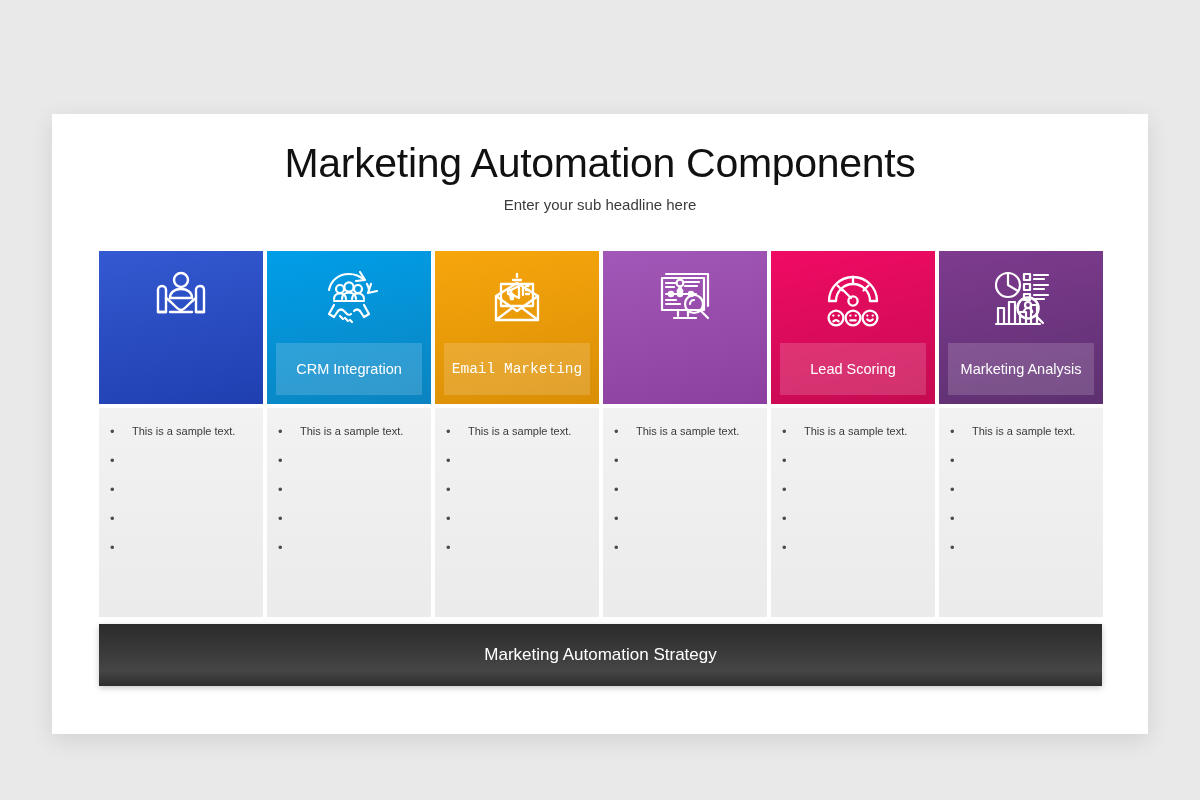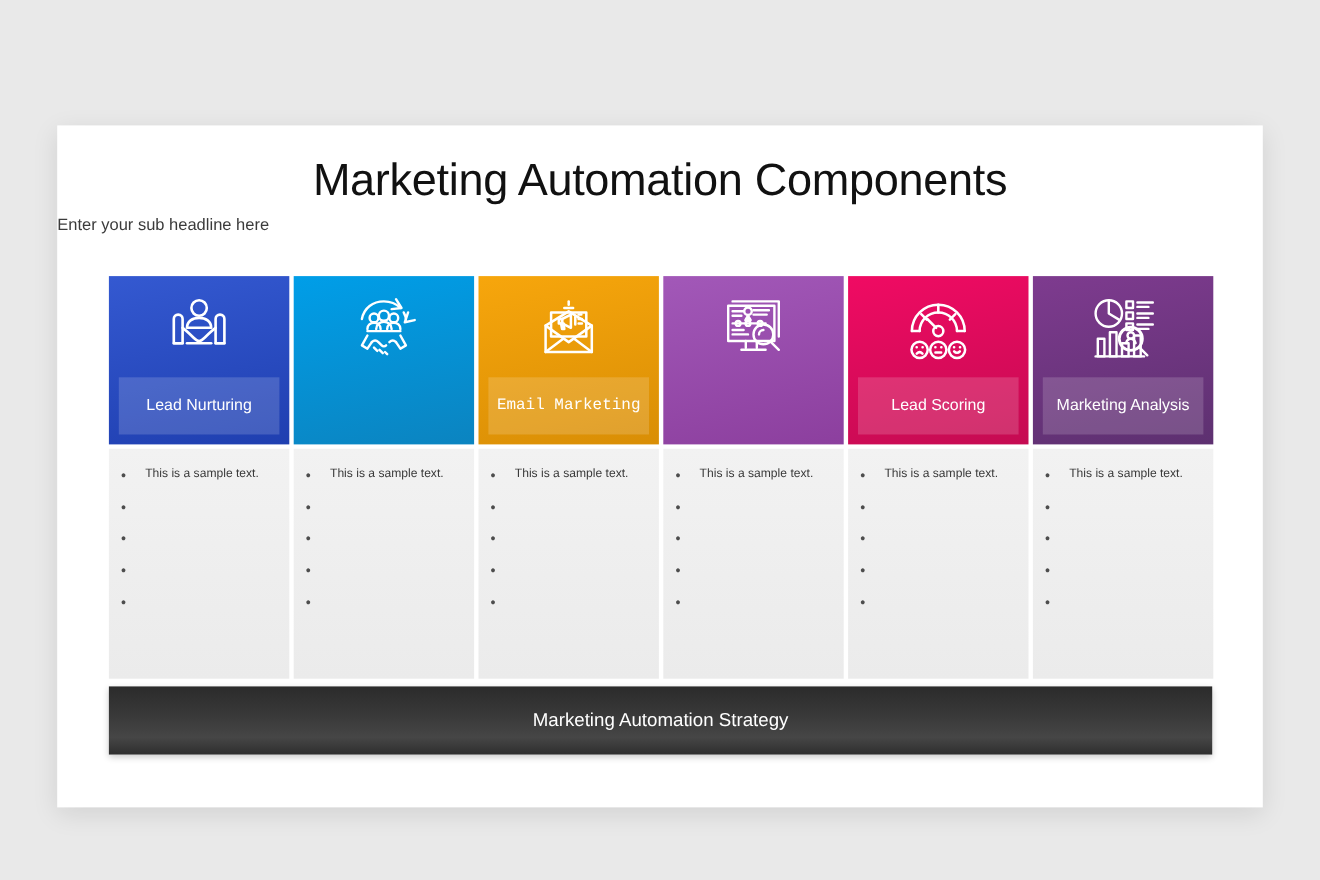--- a/index.html
+++ b/index.html
@@ -38,20 +38,21 @@
     font-weight: normal;
     color: #111111;
     letter-spacing: -0.3px;
     white-space: nowrap;
   }
   .subtitle {
     position: absolute;
     left: 0;
     top: 82px;
     width: 100%;
+    text-align: center;
     font-size: 15px;
     color: #3b3b3b;
   }
 
   
   .columns {
     position: absolute;
     left: 47px;
     top: 137px;
     width: 1003px;
@@ -167,21 +168,20 @@
             <svg width="66" height="62" viewBox="0 0 66 62" fill="none" stroke="#ffffff" stroke-width="2.4" stroke-linecap="round" stroke-linejoin="round">
               <circle cx="33" cy="12" r="7"></circle>
               <path d="M22 30c0-6 5-9 11-9s11 3 11 9z"></path>
               <path d="M14 18c-2.5 0-4 1.8-4 4v22h8V22c0-2.2-1.6-4-4-4z"></path>
               <path d="M52 18c2.5 0 4 1.8 4 4v22h-8V22c0-2.2 1.6-4 4-4z"></path>
               <path d="M18 30c3 2 7 6 10 9 2 2 3 3 5 3s3-1 5-3c3-3 7-7 10-9"></path>
               <path d="M10 44h8M48 44h8"></path>
               <path d="M22 44h22"></path>
             </svg>
           </div>
-          <div class="tile-label">Lead Nurturing</div>
         </div>
         <div class="panel">
           <div class="bullet-row">
             <span class="bullet-dot">•</span>
             <span class="bullet-text">This is a sample text.</span>
           </div>
           <div class="bullet-row">
             <span class="bullet-dot">•</span>
             <span class="bullet-text"></span>
           </div>
@@ -215,20 +215,21 @@
               <path d="M26 31c0-4 3.2-6.4 7-6.4s7 2.4 7 6.4"></path>
               <path d="M36 31c0-3.4 2.8-5.6 6-5.6s6 2.2 6 5.6"></path>
               <path d="M18 33h30"></path>
               <path d="M18 37l-5 9 5 3 4-6"></path>
               <path d="M48 37l5 9-5 3-4-6"></path>
               <path d="M22 43c2-2 4-2 6 0l3 3c1 1 3 1 4 0"></path>
               <path d="M44 43c-2-2-4-2-6 0"></path>
               <path d="M24 48l3 3M29 50l3 3M34 52l2 2"></path>
             </svg>
           </div>
+          <div class="tile-label">CRM Integration</div>
         </div>
         <div class="panel">
           <div class="bullet-row">
             <span class="bullet-dot">•</span>
             <span class="bullet-text">This is a sample text.</span>
           </div>
           <div class="bullet-row">
             <span class="bullet-dot">•</span>
             <span class="bullet-text"></span>
           </div>

